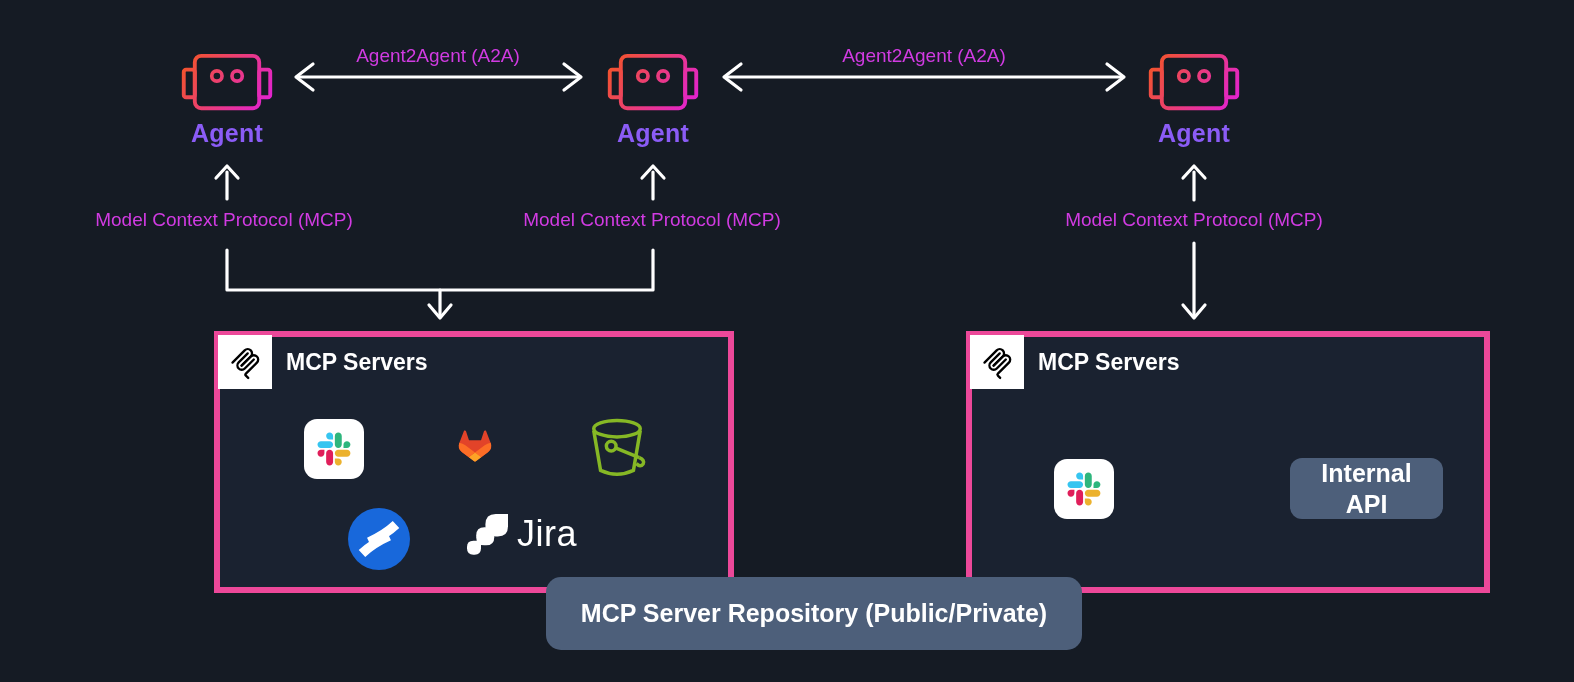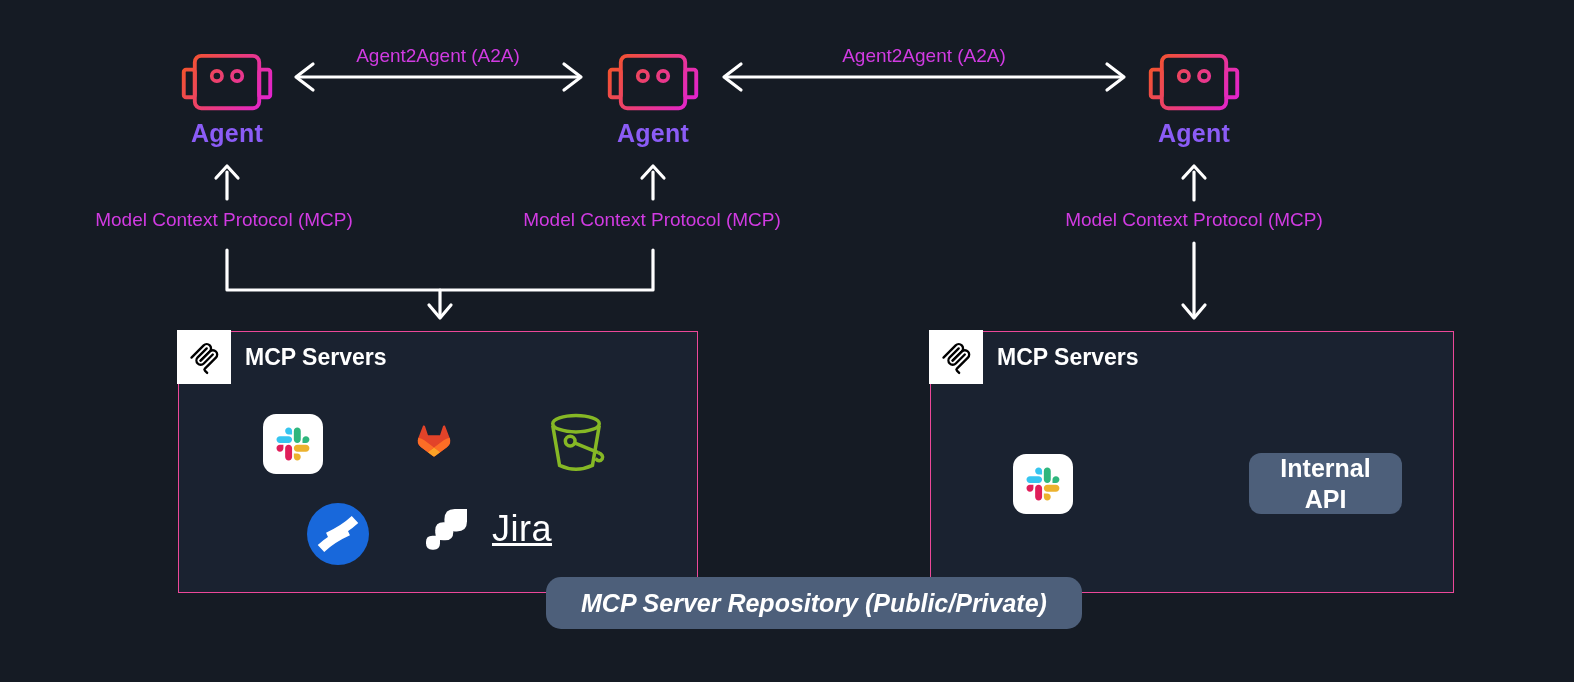--- a/index.html
+++ b/index.html
@@ -9,33 +9,33 @@
   }
   .connectors{position:absolute;left:0;top:0;width:1574px;height:682px;pointer-events:none;z-index:3;}
 
   .agent-node{position:absolute;width:140px;display:flex;flex-direction:column;align-items:center;z-index:2;}
   .agent-label{margin-top:7px;font-size:25px;font-weight:600;color:#8b5cf6;letter-spacing:.2px;}
 
   .proto-label{position:absolute;transform:translateX(-50%);white-space:nowrap;
     font-size:19px;font-weight:400;color:#d13be2;z-index:2;}
 
   .server-box{position:absolute;width:520px;height:262px;background:#1a2230;
-    border:1px solid #ec4899;box-sizing:border-box;z-index:1;}
+    border:6px solid #ec4899;box-sizing:border-box;z-index:1;margin-left:36px;}
   .corner-tile{position:absolute;top:-2px;left:-2px;width:54px;height:54px;background:#ffffff;
     display:flex;align-items:center;justify-content:center;}
   .box-title{position:absolute;left:66px;top:12px;font-size:23px;font-weight:600;color:#fff;}
   .abs{position:absolute;}
 
   .pill{background:#4d5f7a;color:#fff;display:flex;align-items:center;justify-content:center;}
   .internal-api{left:318px;top:121px;width:153px;height:61px;border-radius:12px;
     flex-direction:column;font-size:25px;font-weight:700;line-height:1.22;z-index:2;}
-  .repo-pill{position:absolute;left:546px;top:577px;width:536px;height:52px;border-radius:15px;
-    font-size:25px;font-weight:600;z-index:5;font-style:italic;}
+  .repo-pill{position:absolute;left:546px;top:577px;width:536px;height:73px;border-radius:15px;
+    font-size:25px;font-weight:600;z-index:5;}
 
-  .jira-wrap{display:flex;align-items:center;gap:25px;text-decoration:underline;}
+  .jira-wrap{display:flex;align-items:center;gap:9px;}
   .jira-text{font-size:36px;font-weight:500;color:#fff;letter-spacing:.5px;}
 </style>
 </head>
 <body>
 
 <div class="canvas">
 
   <svg width="0" height="0" style="position:absolute">
     <defs>
       <linearGradient id="botgrad" gradientUnits="userSpaceOnUse" x1="0" y1="0" x2="100" y2="64">

